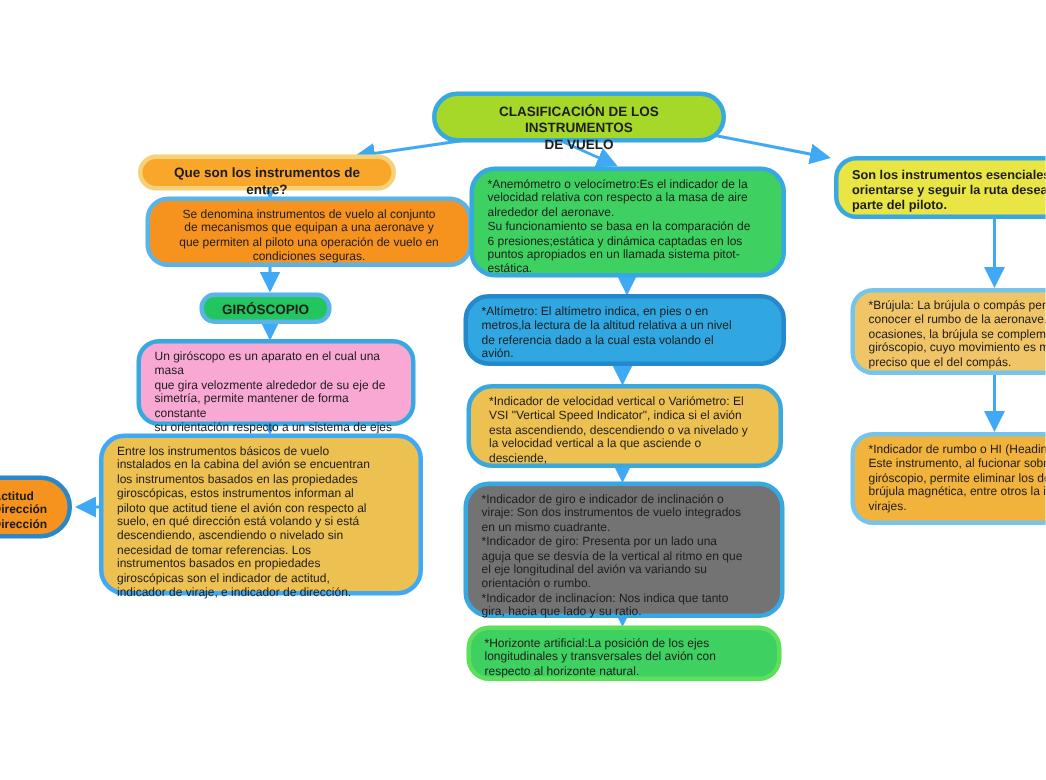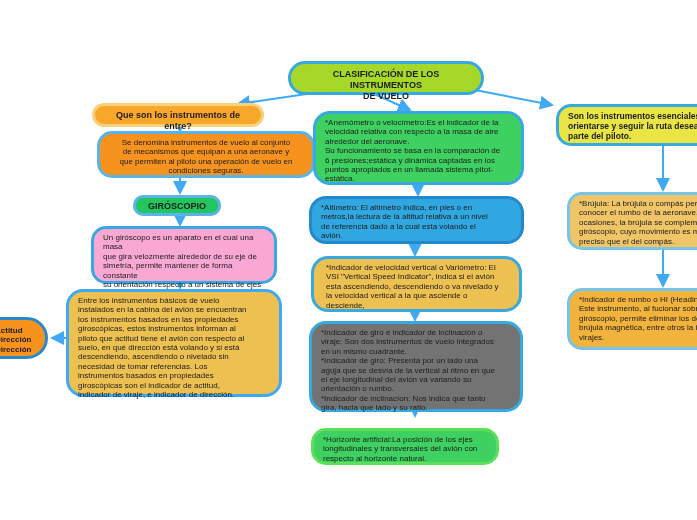--- a/index.html
+++ b/index.html
@@ -23,21 +23,21 @@
   .n-question{left:92px;top:103px;width:172px;height:24px;background:#f9a72b;border-color:#f7d17a;border-radius:12px;font-size:9px;line-height:11px;padding-top:4px;}
   .n-def     {left:68px;top:131px;width:218px;height:47px;background:#f6921e;border-color:#5ab4e8;border-radius:15px;margin-left:29px;}
   .n-gyrolbl {left:133px;top:195px;width:88px;height:21px;background:#22c55e;border-color:#5ab4e8;border-radius:10px;font-size:9px;line-height:11px;padding-top:3px;}
   .n-gyrodef {left:91px;top:226px;width:186px;height:58px;background:#f9a8d4;border-color:#38a8e0;}
   .n-gyroins {left:66px;top:289px;width:216px;height:108px;background:#edc052;border-color:#3fa9f5;border-radius:17px;}
   .n-ellipse {left:-24px;top:317px;width:72px;height:42px;background:#f6921e;border-color:#2a88c8;border-radius:21px;padding:6px 4px 4px 16px;font-size:8px;}
   .n-anemo   {left:313px;top:111px;width:211px;height:74px;background:#3ed161;border-color:#38a8e0;border-radius:17px;}
   .n-alt     {left:309px;top:196px;width:215px;height:48px;background:#30a7e0;border-color:#2388cc;border-radius:17px;}
   .n-vsi     {left:311px;top:256px;width:211px;height:56px;background:#edc052;border-color:#38a8e0;border-radius:17px;padding-left:12px;}
   .n-turn    {left:309px;top:321px;width:214px;height:91px;background:#737373;border-color:#38a8e0;border-radius:17px;}
-  .n-horizon {left:311px;top:428px;width:188px;height:37px;background:#3ed161;border-color:#5ce05c;}
+  .n-horizon {left:311px;top:417px;width:210px;height:37px;background:#3ed161;border-color:#5ce05c;}
   .n-navintro{left:556px;top:104px;width:204px;height:42px;background:#e8e545;border-color:#38a8e0;font-size:8.5px;line-height:10px;}
   .n-compass {left:567px;top:192px;width:200px;height:58px;background:#f0c567;border-color:#74c4ec;}
   .n-heading {left:567px;top:288px;width:200px;height:62px;background:#f2b33d;border-color:#74c4ec;}
 </style>
 </head>
 <body>
 
 <div id="canvas">
 
   <svg id="wires" width="697" height="520">

